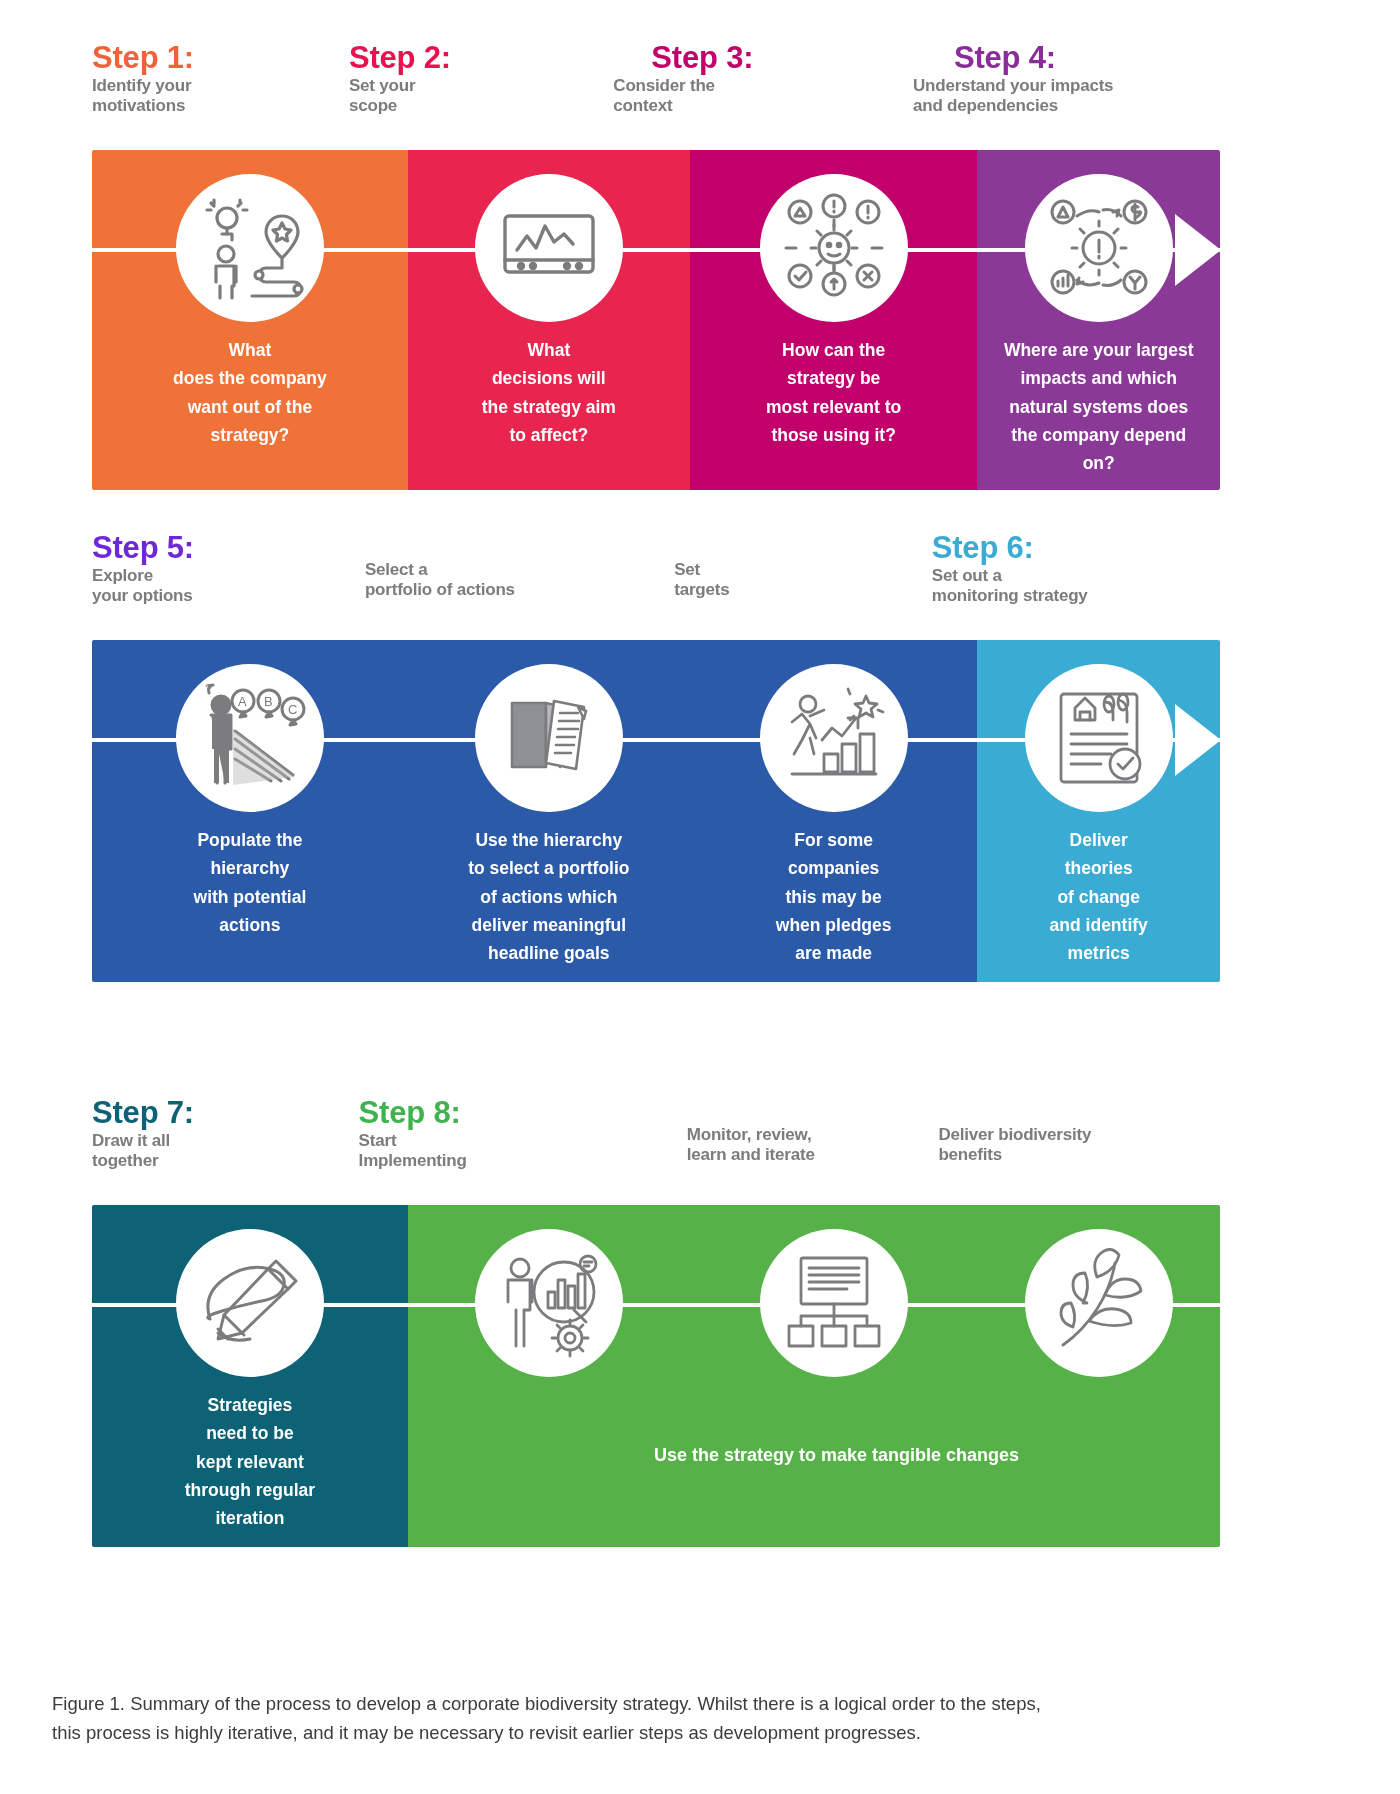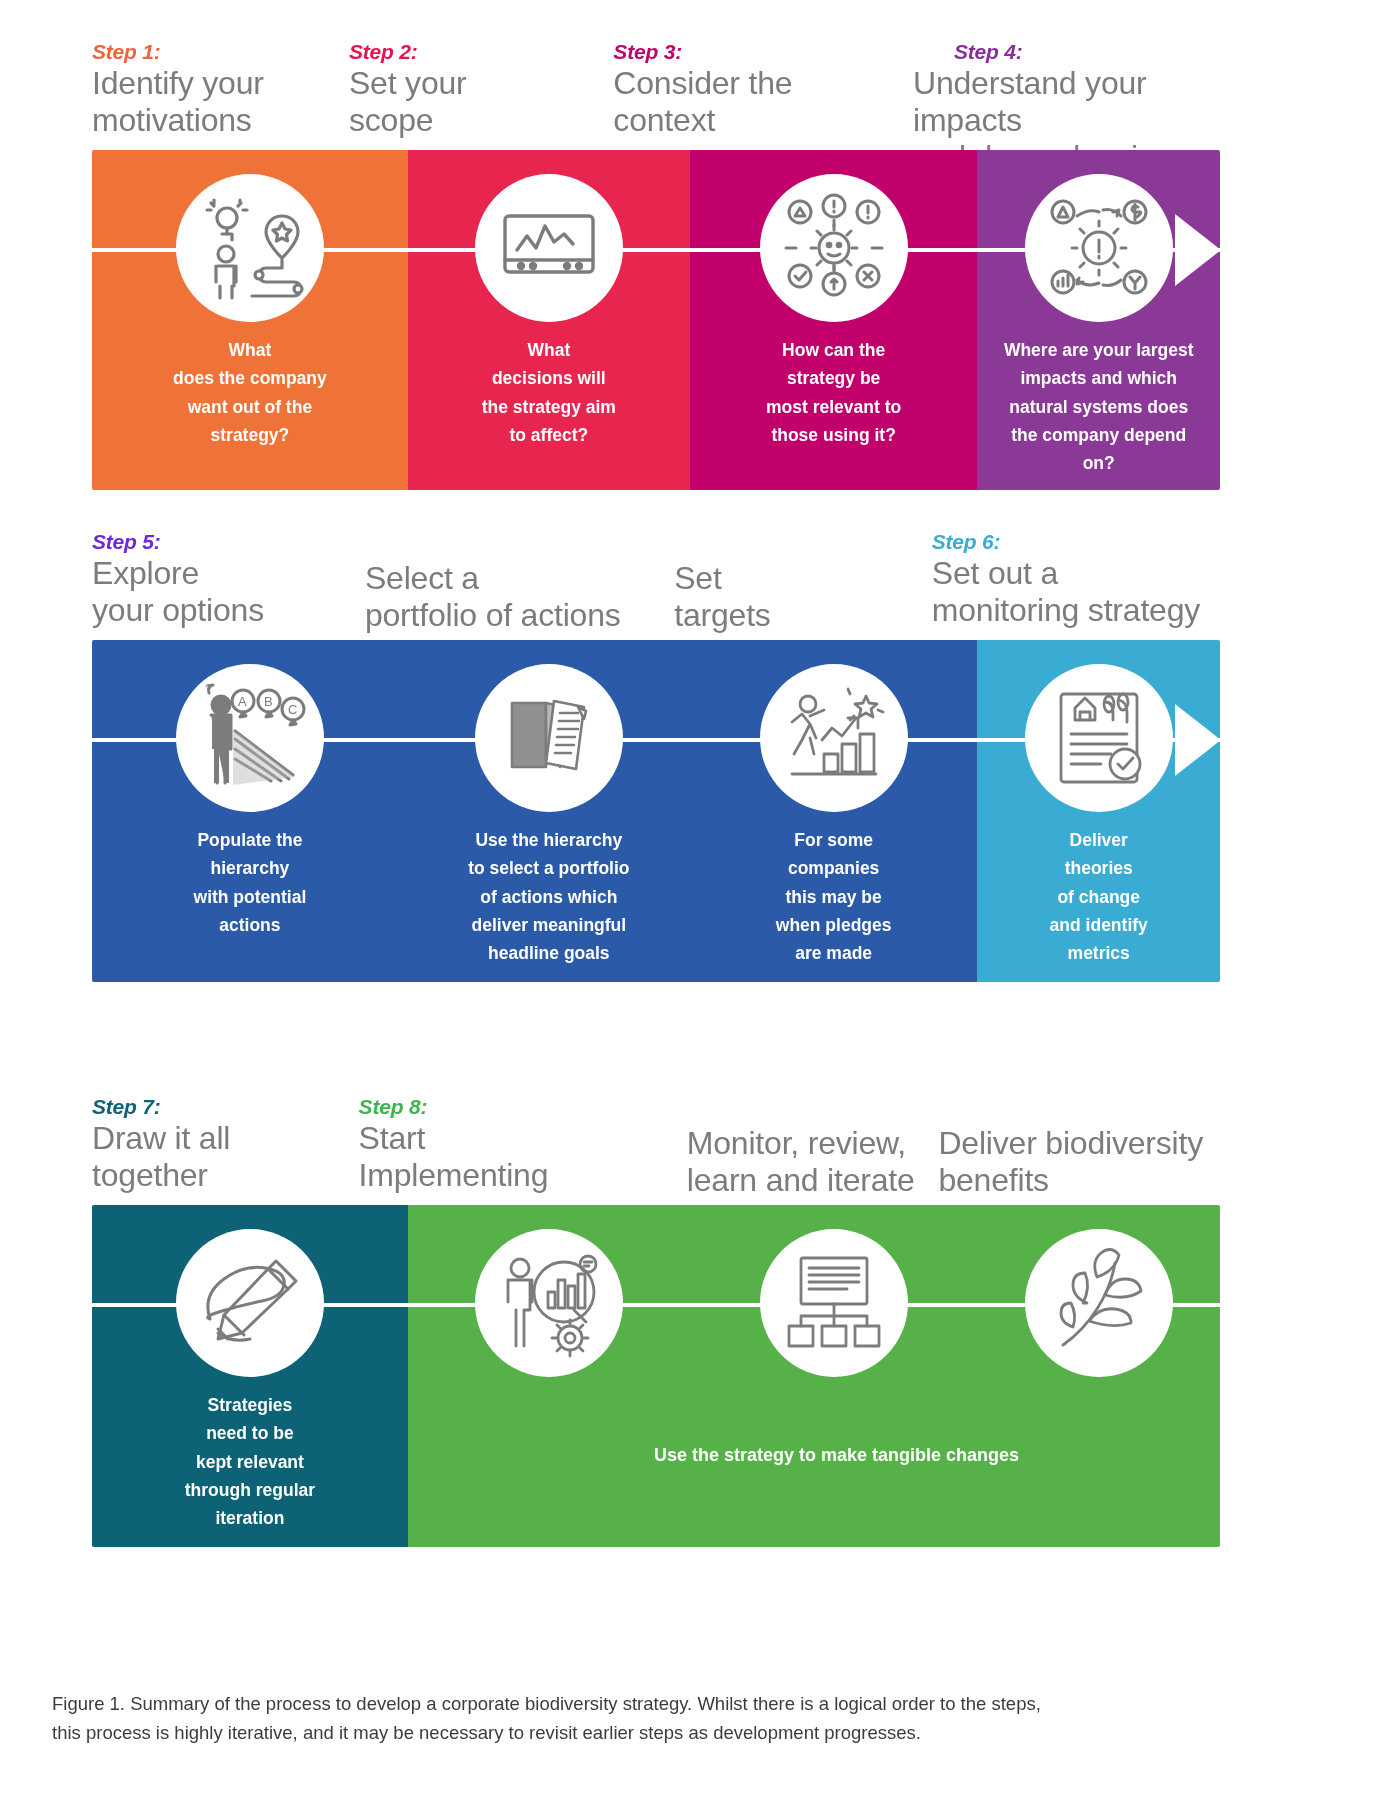--- a/index.html
+++ b/index.html
@@ -30,29 +30,28 @@
   .row-headers {
     display: flex;
     position: relative;
     padding-bottom: 10px;
   }
   .hdr {
     box-sizing: border-box;
     padding-right: 14px;
   }
   .hdr .step {
-    font-size: 21px;
+    font-size: 31px;
     font-weight: bold;
     line-height: 1.17;
     letter-spacing: -0.2px;
-    font-style: italic;
   }
   .hdr .title {
-    font-size: 32px;
-    font-weight: normal;
+    font-size: 17px;
+    font-weight: bold;
     color: #7b7c7e;
     line-height: 1.17;
     letter-spacing: -0.2px;
   }
 
   .band {
     position: relative;
     display: flex;
     border-radius: 2px;
     overflow: hidden;
@@ -139,21 +138,21 @@
         </div>
       </div>
       <div class="hdr" style="width:284px;">
         <div class="step" style="color:#e8124f;">Step 2:</div>
         <div class="title">
           <span>Set your</span><br>
           <span>scope</span>
         </div>
       </div>
       <div class="hdr" style="width:322px;">
-        <div class="step" style="color:#c1006c;">Step 3:</div>
+        <div class="step" style="color:#c1006c;margin-left:38px;">Step 3:</div>
         <div class="title">
           <span>Consider the</span><br>
           <span>context</span>
         </div>
       </div>
       <div class="hdr" style="width:330px;">
         <div class="step" style="color:#8a2d9b;margin-left:41px;">Step 4:</div>
         <div class="title">
           <span>Understand your impacts</span><br>
           <span>and dependencies</span>

